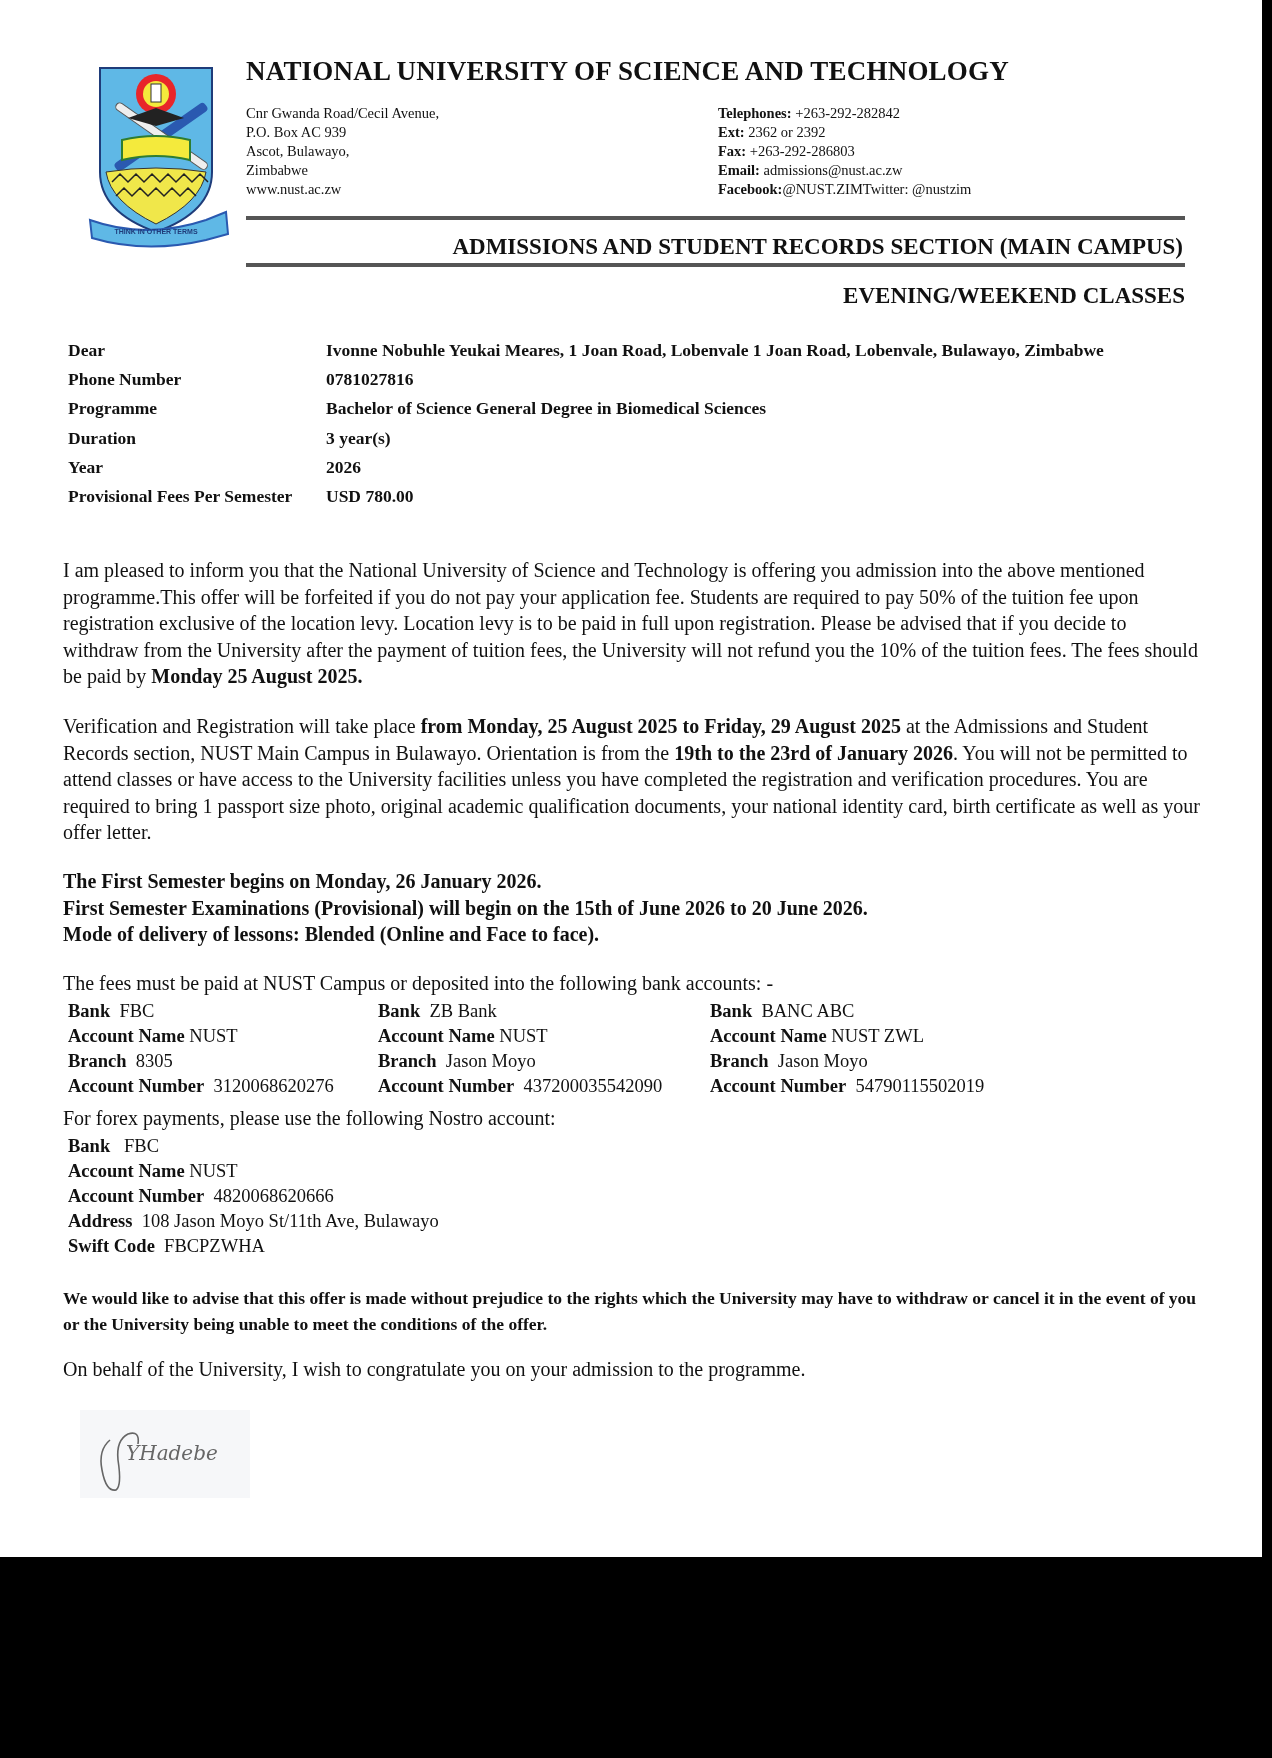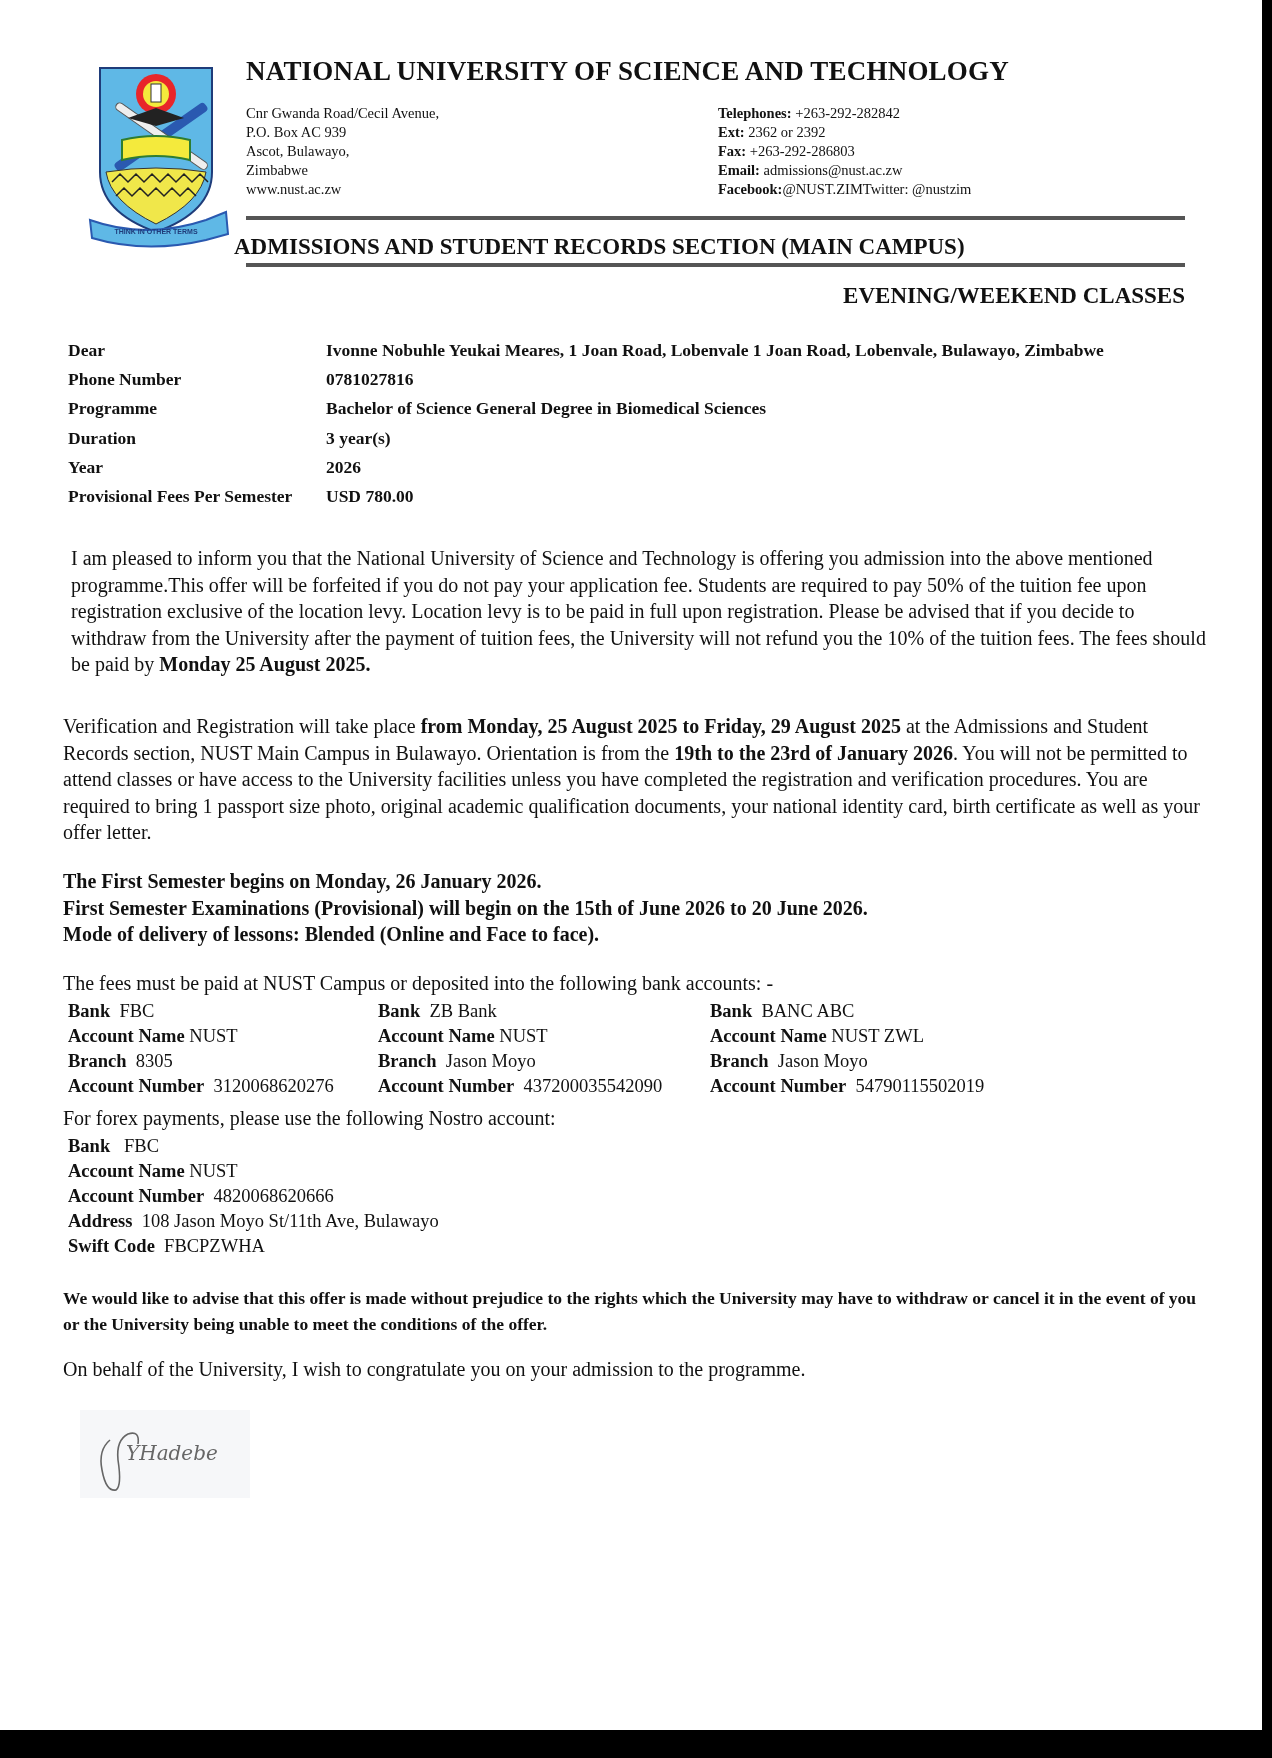--- a/index.html
+++ b/index.html
@@ -1,33 +1,33 @@
 <!DOCTYPE html>
 <html><head>
 <meta charset="utf-8">
 <style>
   html, body { margin:0; padding:0; }
   body { width:1272px; height:1758px; background:#000; position:relative; overflow:hidden;
          font-family:"Liberation Serif", "DejaVu Serif", serif; color:#111; }
-  .page { position:absolute; left:0; top:0; width:1262px; height:1730px; background:#fff; }
+  .page { position:absolute; left:0; top:0; width:1262px; height:1557px; background:#fff; }
   .logo { position:absolute; left:86px; top:62px; width:146px; height:190px; }
   .uni-name { position:absolute; left:246px; top:56px; font-size:27px; font-weight:bold; letter-spacing:0.2px; white-space:nowrap; }
   .addr { position:absolute; left:246px; top:104px; font-size:14.5px; line-height:19px; }
   .contact { position:absolute; left:718px; top:104px; font-size:14.5px; line-height:19px; white-space:nowrap; }
   .contact b { font-weight:bold;margin-top:24px; }
   .rule { position:absolute; left:246px; width:939px; height:4px; background:#555; }
   .rule.r1 { top:216px; }
   .rule.r2 { top:263px; }
-  .section-title { position:absolute; left:234px; width:939px; top:234px; text-align:left; font-size:23px; font-weight:bold; white-space:nowrap; }
+  .section-title { position:absolute; left:244px; width:939px; top:234px; text-align:right; font-size:23px; font-weight:bold; white-space:nowrap; }
   .sub-title { position:absolute; left:246px; width:939px; top:283px; text-align:right; font-size:23px; font-weight:bold; }
   .details { position:absolute; left:68px; top:336px; font-size:17.5px; font-weight:bold; border-collapse:collapse; }
   .details td { padding:0; height:29.2px; vertical-align:middle; white-space:nowrap;margin-top:45px; }
   .details td.lbl { width:258px; }
   .para { position:absolute; left:63px; width:1140px; font-size:20px; line-height:26.5px; }
-  .p1 { top:545px;margin-left:8px; }
+  .p1 { top:557px; }
   .p2 { top:713px; }
   .p3 { top:868px; font-weight:bold; }
   .p4 { top:970px; }
   .banks { position:absolute; left:68px; top:999px; font-size:18.5px; line-height:25px; display:flex; }
   .bank-col { white-space:nowrap; }
   .bank-col.c1 { width:310px; }
   .bank-col.c2 { width:332px; }
   .p5 { top:1105px; }
   .nostro { position:absolute; left:68px; top:1134px; font-size:18.5px; line-height:25px; white-space:nowrap; }
   .bank-col b, .nostro b { font-weight:bold; }

